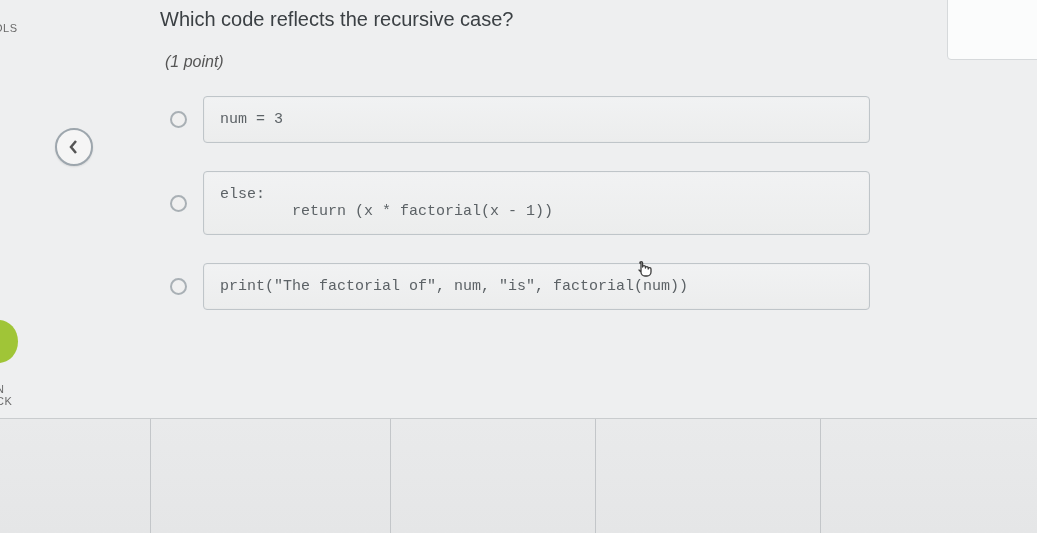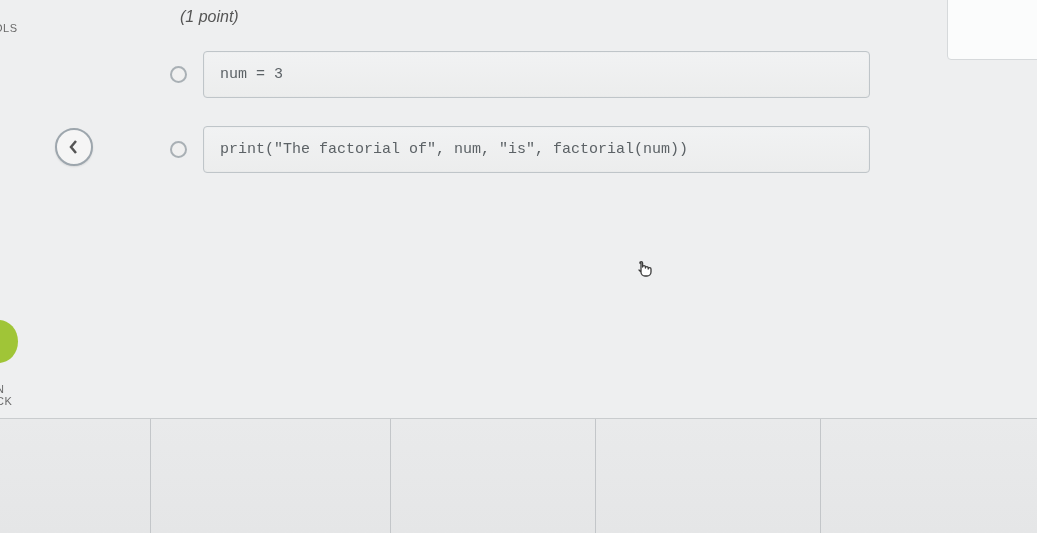--- a/index.html
+++ b/index.html
@@ -51,21 +51,21 @@
       font-size: 20px;
       color: #3b4044;
       margin-bottom: 22px;
       font-weight: 400;
     }
     .points {
       font-size: 16px;
       font-style: italic;
       color: #555;
       margin-bottom: 24px;
-      margin-left: 20px;
+      margin-left: 5px;
     }
     .options { margin-left: 10px; }
     .option-row {
       display: flex;
       align-items: center;
       gap: 16px;
       margin-bottom: 28px;
       margin-top: 25px;
     }
     .radio {
@@ -129,26 +129,32 @@
 
 <div class="nav-prev">
   <svg viewBox="0 0 10 14">
       <polyline points="7,1 2,7 7,13"></polyline>
     </svg>
 </div>
 
 <div class="right-panel-edge"></div>
 
 <div class="content">
+  <div class="question">Which code reflects the recursive case?</div>
   <div class="points">(1 point)</div>
 
   <div class="options">
     <div class="option-row">
       <div class="radio"></div>
       <div class="codebox">num = 3</div>
+    </div>
+    <div class="option-row">
+      <div class="radio"></div>
+      <div class="codebox">else:
+        return (x * factorial(x - 1))</div>
     </div>
     <div class="option-row">
       <div class="radio"></div>
       <div class="codebox">print("The factorial of", num, "is", factorial(num))</div>
     </div>
   </div>
 
   <svg class="cursor-icon" viewBox="0 0 20 22">
     <path d="M6 3 v9 a4 4 0 0 0 4 4 h2 a4 4 0 0 0 4 -4 v-3 a1.4 1.4 0 0 0 -2.8 0 v-1 a1.4 1.4 0 0 0 -2.8 0 v-1 a1.4 1.4 0 0 0 -2.8 0 V3 a1.4 1.4 0 0 0 -2.8 0 z M6 12 l-2 -2" fill="#fff" stroke="#3b3b3b" stroke-width="1.3" stroke-linecap="round" stroke-linejoin="round"></path>
   </svg>

